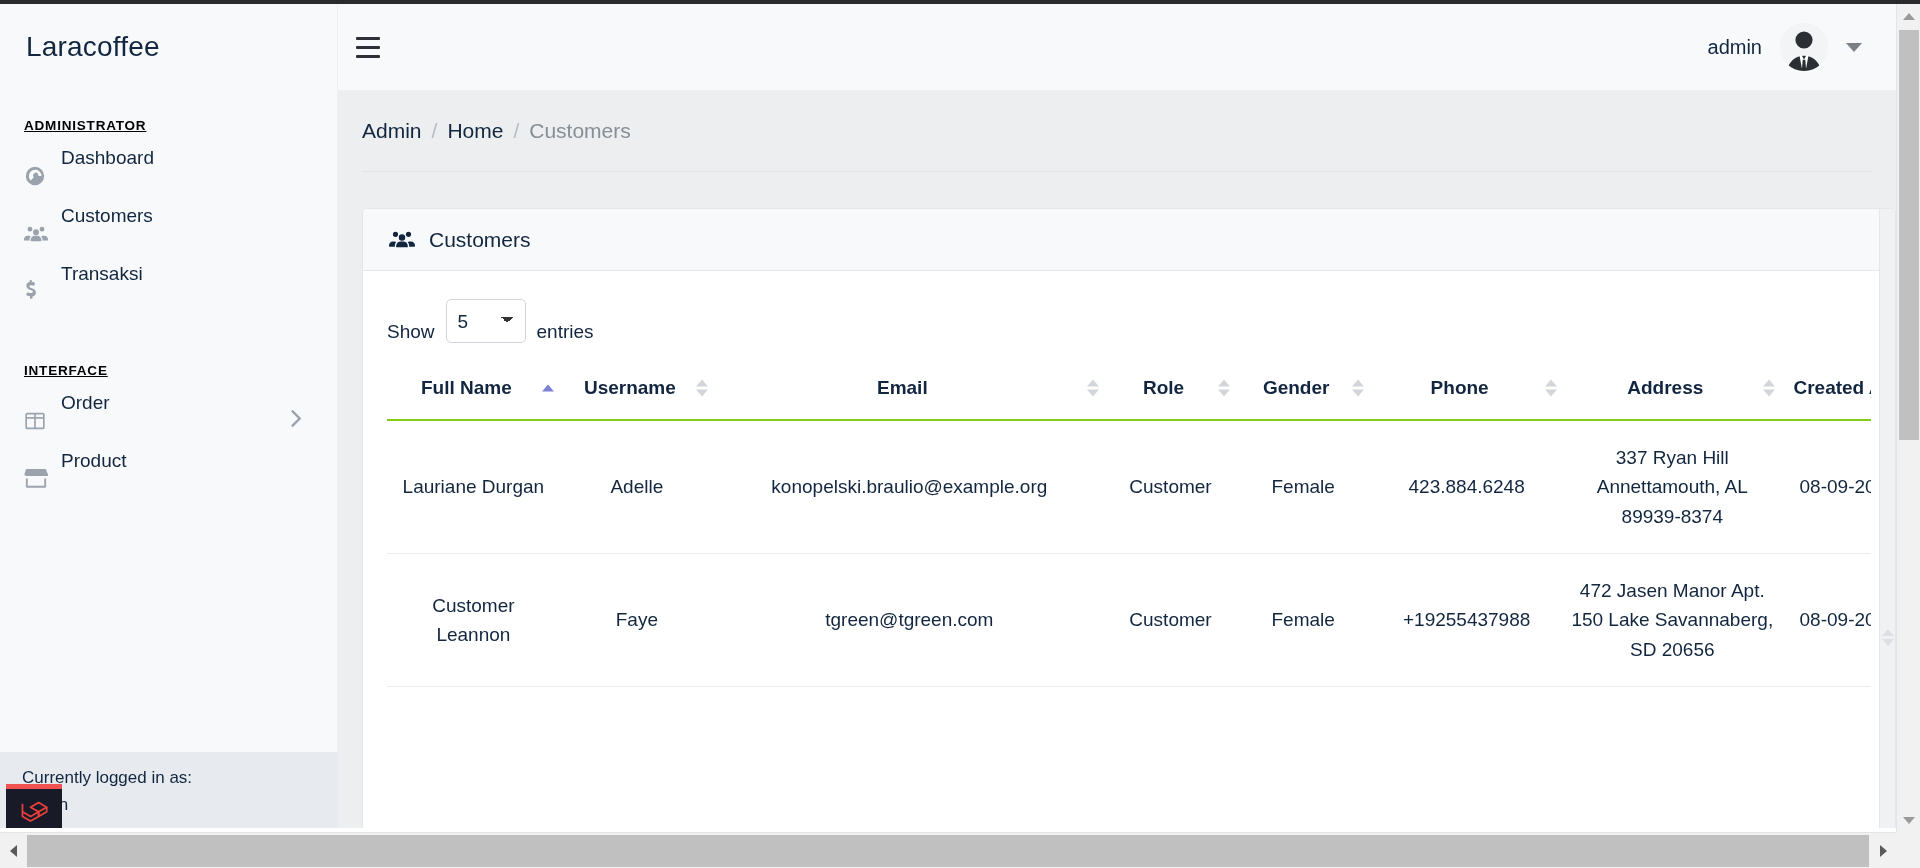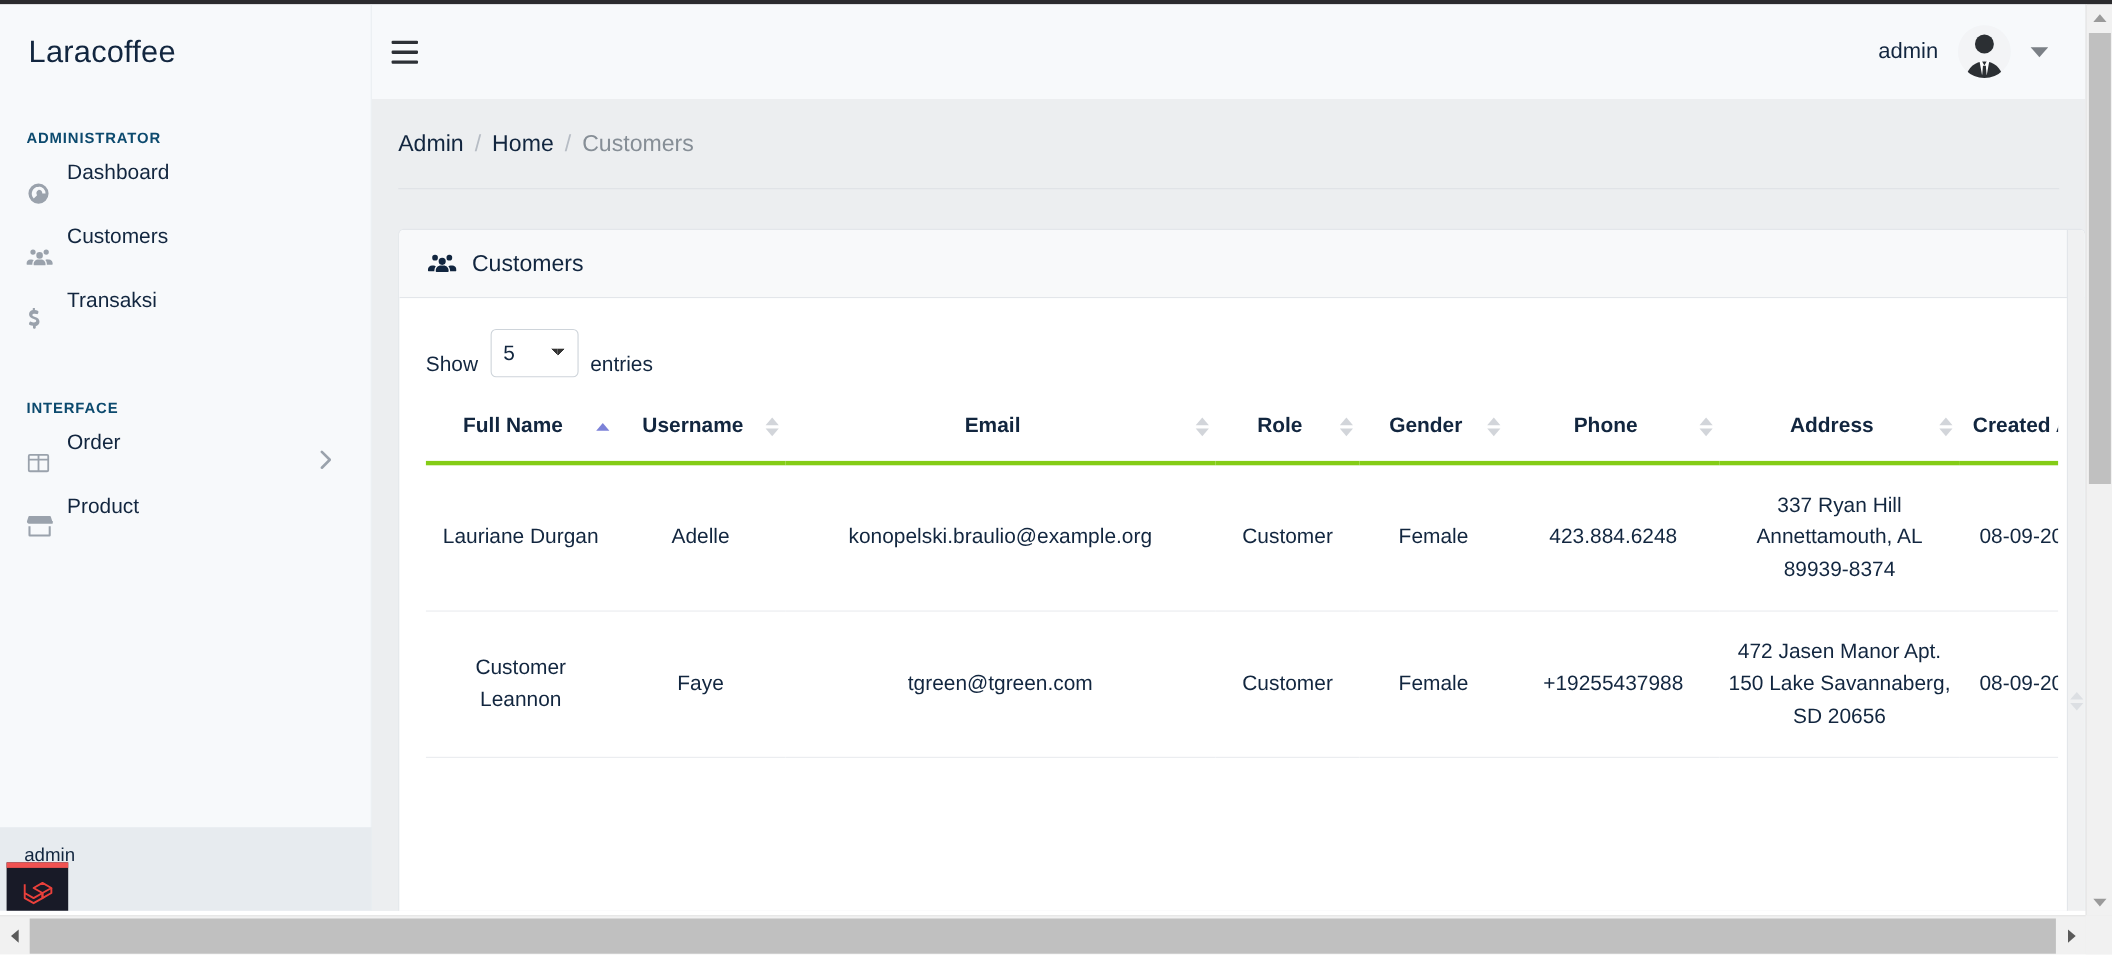--- a/index.html
+++ b/index.html
@@ -46,24 +46,25 @@
     padding-left: 26px;
     font-size: 28px;
     color: #12263f;
     letter-spacing: .2px;
     font-weight: 400;
   }
   .nav-heading {
     font-size: 13.5px;
     font-weight: bold;
     letter-spacing: .8px;
-    color: #0c4a6e;
+    color: #000000;
     padding: 0 0 0 24px;
     margin-top: 28px;
     margin-bottom: 14px;
+    text-decoration: underline;
   }
   .nav-heading.interface { margin-top: 42px; }
   .nav-item {
     display: flex; 
     height: 58px;
     padding-left: 24px;
     color: #12263f;
     font-size: 19px;
     cursor: pointer;
     position: relative;
@@ -252,21 +253,21 @@
     width: 1528px;
     table-layout: fixed;
   }
   thead th {
     font-size: 19px;
     font-weight: bold;
     color: #12263f;
     text-align: center;
     vertical-align: middle;
     padding: 18px 22px 18px 8px;
-    border-bottom: 4px solid #84cc16;
+    border-bottom: 2px solid #84cc16;
     position: relative;
     cursor: pointer;
     line-height: 1.35;
   }
   th .sort {
     position: absolute;
     right: 6px; top: 50%;
     transform: translateY(-50%);
     display: flex; flex-direction: column; gap: 3px;
   }
@@ -451,20 +452,21 @@
       <div class="nav-item">
         <span class="ic">
           <svg width="24" height="20" viewBox="0 0 616 512" fill="currentColor">
             <path d="M602 118L570 22A32 32 0 0 0 539 0H77a32 32 0 0 0-30 22l-32 96a48 48 0 0 0 46 63h527a48 48 0 0 0 46-63zM48 240v208a32 32 0 0 0 32 32h456a32 32 0 0 0 32-32V240h-48v192H96V240H48z"></path>
           </svg>
         </span>
         <span class="lbl">Product</span>
       </div>
 
       <div class="logged-strip">
+        <div>Currently logged in as:</div>
         <div>admin</div>
       </div>
     </aside>
 
     <div class="laravel-badge">
       <svg width="34" height="30" viewBox="0 0 50 52" fill="none" stroke="#e9403b" stroke-width="3" stroke-linejoin="round">
         <path d="M5 10v22l14 8 14-8V24l-14 8-14-8"></path>
         <path d="M19 16l14-8 14 8-14 8-14-8z"></path>
         <path d="M33 24v8l14-8v-8"></path>
       </svg>

